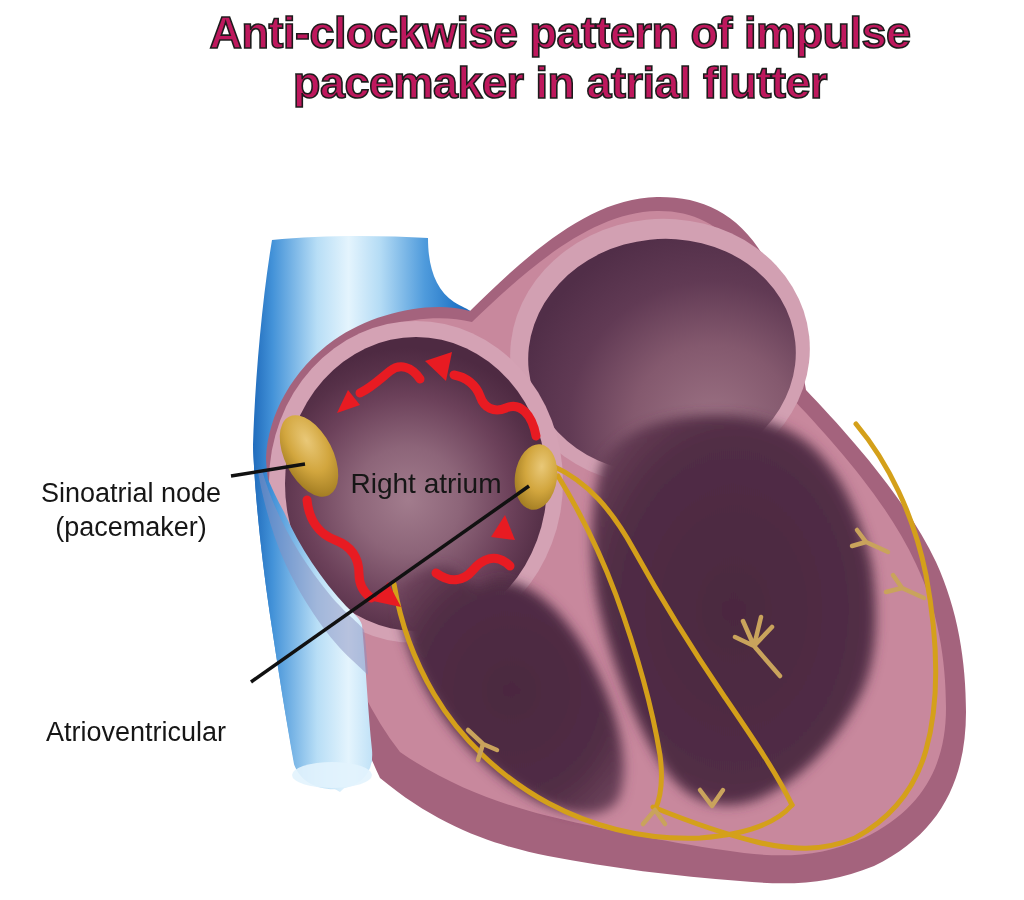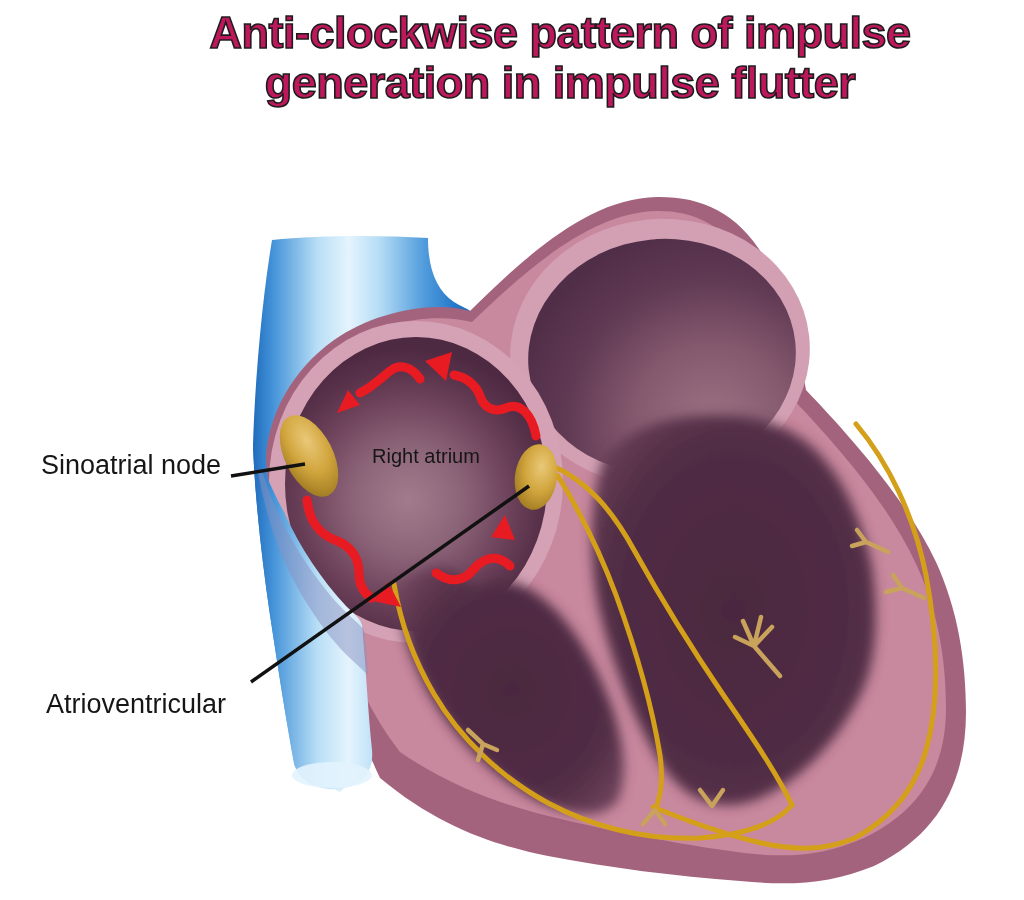--- a/index.html
+++ b/index.html
@@ -2,24 +2,24 @@
 <html><head>
 <meta charset="utf-8">
 <style>
   html,body{margin:0;padding:0;background:#ffffff;}
   .stage{position:relative;width:1024px;height:900px;background:#ffffff;overflow:hidden;
          font-family:"Liberation Sans","DejaVu Sans",sans-serif;color:#1a1a1a;}
   .art{position:absolute;left:0;top:0;width:1024px;height:900px;}
   .title{position:absolute;left:100px;top:8px;width:920px;text-align:center;
          font-size:45px;line-height:50px;font-weight:bold;color:#be185d;
          -webkit-text-stroke:1.6px #1c1c1c;letter-spacing:-0.5px;}
-  .lbl{position:absolute;text-align:center;font-size:27px;color:#161616;}
+  .lbl{position:absolute;text-align:center;font-size:27px;color:#161616;margin-top:28px;}
   .lbl-sa{left:15px;top:448px;width:232px;line-height:34px;}
   .lbl-av{left:16px;top:686px;width:240px;line-height:37px;}
-  .lbl-ra{left:341px;top:441px;width:170px;font-size:20px;line-height:30px;}
+  .lbl-ra{left:341px;top:441px;width:170px;font-size:28px;line-height:30px;}
 </style>
 </head>
 <body>
 
 <div class="stage">
 
   <svg class="art" viewBox="0 0 1024 900">
     <defs>
       <linearGradient id="gBlue" gradientUnits="userSpaceOnUse" x1="250" y1="0" x2="474" y2="0">
         <stop offset="0" stop-color="#1b66b8"></stop>
@@ -156,25 +156,26 @@
         <polygon fill="#e81b22" points="505,515 515,540 491,537"></polygon>
       </g>
     </g>
 
     <line x1="231" y1="476" x2="305" y2="464" stroke="#111111" stroke-width="3.5"></line>
     <line x1="251" y1="682" x2="529" y2="486" stroke="#111111" stroke-width="3.5"></line>
   </svg>
 
   <div class="title">
     <div>Anti-clockwise pattern of impulse</div>
-    <div>generation in impulse flutter</div>
+    <div>pacemaker in atrial flutter</div>
   </div>
 
   <div class="lbl lbl-sa">
     <div>Sinoatrial node</div>
+    <div>(pacemaker)</div>
   </div>
 
   <div class="lbl lbl-ra">Right atrium</div>
 
   <div class="lbl lbl-av">
     <div>Atrioventricular</div>
   </div>
 
 </div>
 

